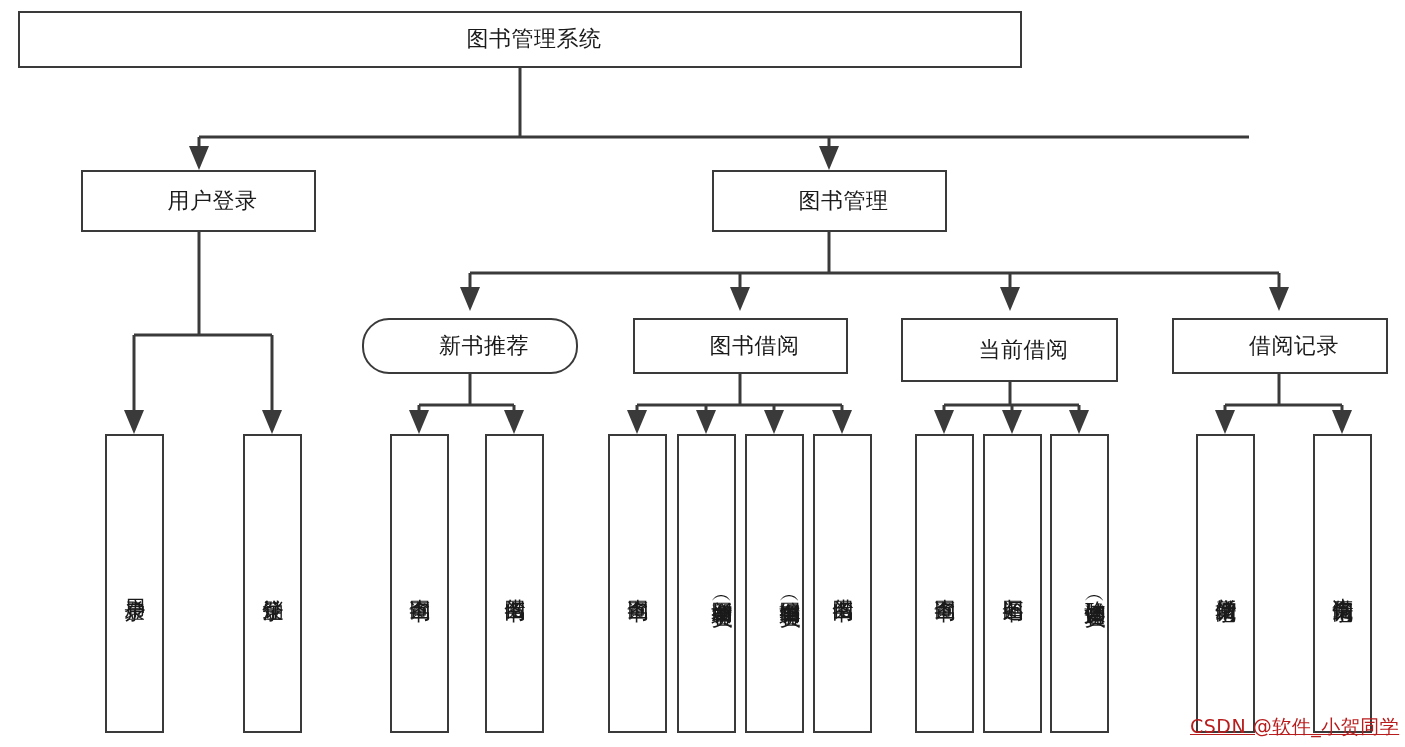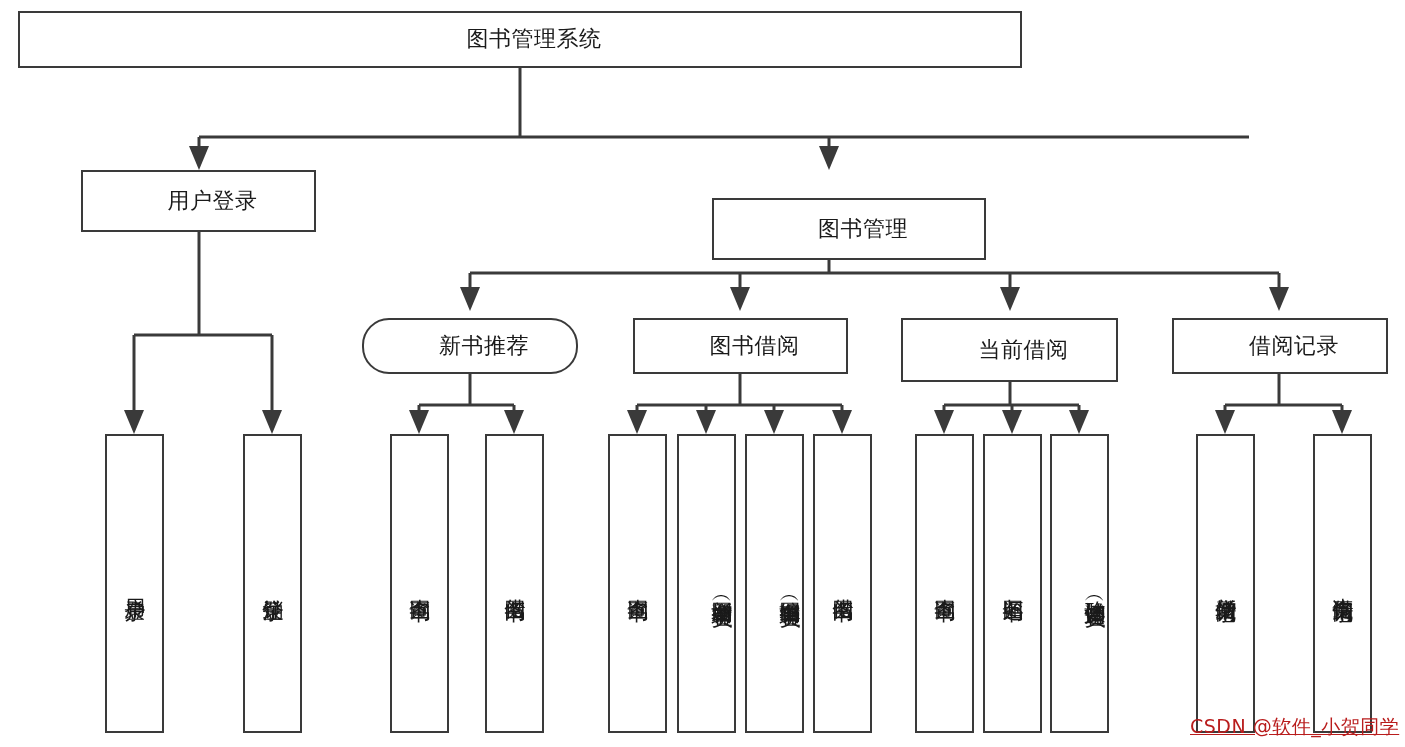--- a/index.html
+++ b/index.html
@@ -134,21 +134,21 @@
       <polygon points="1012,434 1002,410 1022,410"></polygon>
       <polygon points="1079,434 1069,410 1089,410"></polygon>
       <polygon points="1225,434 1215,410 1235,410"></polygon>
       <polygon points="1342,434 1332,410 1352,410"></polygon>
     </g>
   </svg>
 
   <div class="node node-h" style="left:18px; top:11px; width:1004px; height:57px;">图书管理系统</div>
 
   <div class="node node-h" style="left:81px; top:170px; width:235px; height:62px;">用户登录</div>
-  <div class="node node-h" style="left:712px; top:170px; width:274px; height:62px;margin-top:28px;">图书管理</div>
+  <div class="node node-h" style="left:712px; top:170px; width:235px; height:62px;">图书管理</div>
 
   <div class="node node-h" style="left:362px; top:318px; width:216px; height:56px;border-radius:27px;">新书推荐</div>
   <div class="node node-h" style="left:633px; top:318px; width:215px; height:56px;">图书借阅</div>
   <div class="node node-h" style="left:901px; top:318px; width:217px; height:64px;">当前借阅</div>
   <div class="node node-h" style="left:1172px; top:318px; width:216px; height:56px;">借阅记录</div>
 
   <div class="node node-v center-v" style="left:105px; top:434px; width:59px; height:299px;">用户登录</div>
   <div class="node node-v center-v" style="left:243px; top:434px; width:59px; height:299px;">注销登录</div>
 
   <div class="node node-v center-v" style="left:390px; top:434px; width:59px; height:299px;">查询图书</div>

